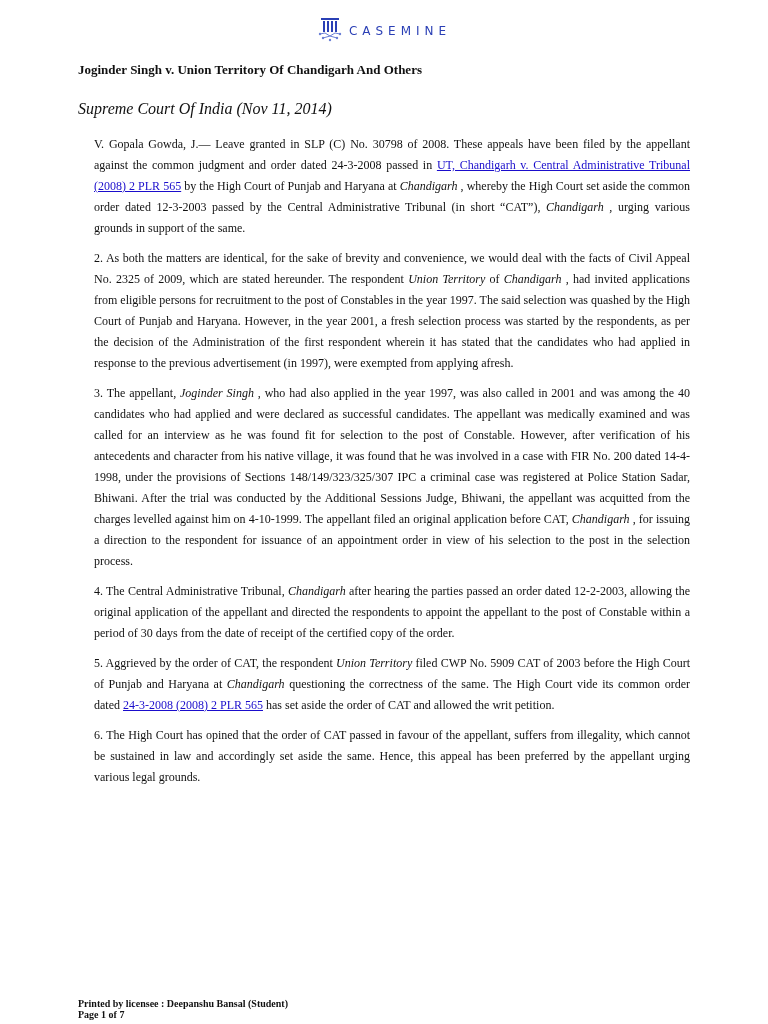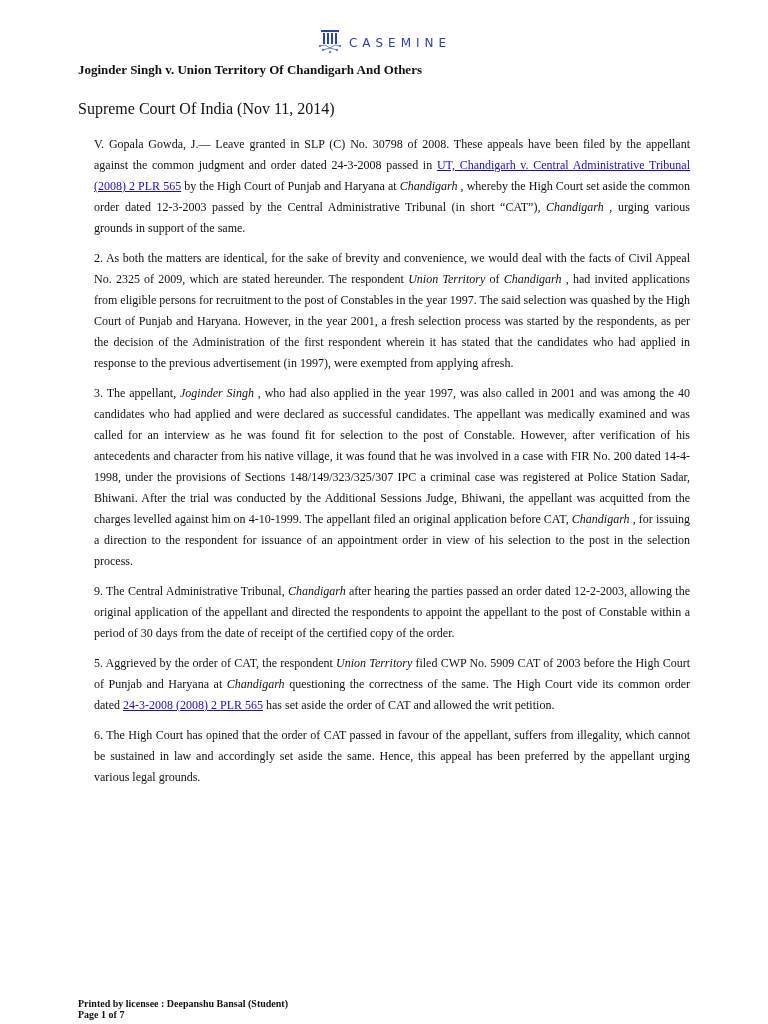--- a/index.html
+++ b/index.html
@@ -1,21 +1,21 @@
 <!DOCTYPE html>
 <html><head>
 <meta charset="utf-8">
 <style>
   html, body { margin:0; padding:0; background:#ffffff; }
   body { width:768px; height:1024px; position:relative; overflow:hidden; color:#111; }
-  .logo { position:absolute; top:16px; left:0; width:768px; display:flex; justify-content:center; align-items:center; gap:6px;margin-top:12px; }
+  .logo { position:absolute; top:16px; left:0; width:768px; display:flex; justify-content:center; align-items:center; gap:6px; }
   .logo-text { font-family:"DejaVu Sans", sans-serif; font-size:12px; letter-spacing:5px; color:#2a3fb5; font-weight:normal; }
   .page { position:absolute; left:78px; top:58px; width:612px; font-family:"Liberation Serif", serif; }
   h1 { font-size:13px; font-weight:bold; margin:0 0 16px 0; line-height:24px; }
-  .court { font-size:16px; margin:0 0 15px 0; line-height:21px; }
+  .court { font-size:16px; margin:0 0 15px 0; line-height:21px;font-style:italic; }
   p.para { font-size:12px; line-height:21px; text-align:justify; margin:0 0 9px 16px; }
   a.cite { color:#1a0dcc; text-decoration:underline; }
   .footer { position:absolute; top:998px; left:78px; width:612px; display:flex; justify-content:space-between; font-family:"Liberation Serif", serif; font-size:10px; font-weight:bold;flex-direction:column; }
 </style>
 </head>
 <body>
 
 <div class="logo">
   <span>
     <svg width="26" height="26" viewBox="0 0 26 26">
@@ -38,21 +38,21 @@
 <div class="page">
   <h1>Joginder Singh v. Union Territory Of Chandigarh And Others</h1>
   <div class="court">Supreme Court Of India (Nov 11, 2014)</div>
 
   <p class="para"><span>V. Gopala Gowda, J.— Leave granted in SLP (C) No. 30798 of 2008. These appeals have been filed by the appellant against the common judgment and order dated 24-3-2008 passed in </span><a class="cite">UT, Chandigarh v. Central Administrative Tribunal (2008) 2 PLR 565</a><span> by the High Court of Punjab and Haryana at </span><i>Chandigarh</i><span> , whereby the High Court set aside the common order dated 12-3-2003 passed by the Central Administrative Tribunal (in short “CAT”), </span><i>Chandigarh</i><span> , urging various grounds in support of the same.</span></p>
 
   <p class="para"><span>2. As both the matters are identical, for the sake of brevity and convenience, we would deal with the facts of Civil Appeal No. 2325 of 2009, which are stated hereunder. The respondent </span><i>Union Territory</i><span>  of </span><i>Chandigarh</i><span> , had invited applications from eligible persons for recruitment to the post of Constables in the year 1997. The said selection was quashed by the High Court of Punjab and Haryana. However, in the year 2001, a fresh selection process was started by the respondents, as per the decision of the Administration of the first respondent wherein it has stated that the candidates who had applied in response to the previous advertisement (in 1997), were exempted from applying afresh.</span></p>
 
   <p class="para"><span>3. The appellant, </span><i>Joginder Singh</i><span> , who had also applied in the year 1997, was also called in 2001 and was among the 40 candidates who had applied and were declared as successful candidates. The appellant was medically examined and was called for an interview as he was found fit for selection to the post of Constable. However, after verification of his antecedents and character from his native village, it was found that he was involved in a case with FIR No. 200 dated 14-4-1998, under the provisions of Sections 148/149/323/325/307 IPC a criminal case was registered at Police Station Sadar, Bhiwani. After the trial was conducted by the Additional Sessions Judge, Bhiwani, the appellant was acquitted from the charges levelled against him on 4-10-1999. The appellant filed an original application before CAT, </span><i>Chandigarh</i><span> , for issuing a direction to the respondent for issuance of an appointment order in view of his selection to the post in the selection process.</span></p>
 
-  <p class="para"><span>9. The Central Administrative Tribunal, </span><i>Chandigarh</i><span>  after hearing the parties passed an order dated 12-2-2003, allowing the original application of the appellant and directed the respondents to appoint the appellant to the post of Constable within a period of 30 days from the date of receipt of the certified copy of the order.</span></p>
+  <p class="para"><span>4. The Central Administrative Tribunal, </span><i>Chandigarh</i><span>  after hearing the parties passed an order dated 12-2-2003, allowing the original application of the appellant and directed the respondents to appoint the appellant to the post of Constable within a period of 30 days from the date of receipt of the certified copy of the order.</span></p>
 
   <p class="para"><span>5. Aggrieved by the order of CAT, the respondent </span><i>Union Territory</i><span>  filed CWP No. 5909 CAT of 2003 before the High Court of Punjab and Haryana at </span><i>Chandigarh</i><span>  questioning the correctness of the same. The High Court vide its common order dated </span><a class="cite">24-3-2008 (2008) 2 PLR 565</a><span> has set aside the order of CAT and allowed the writ petition.</span></p>
 
   <p class="para"><span>6. The High Court has opined that the order of CAT passed in favour of the appellant, suffers from illegality, which cannot be sustained in law and accordingly set aside the same. Hence, this appeal has been preferred by the appellant urging various legal grounds.</span></p>
 </div>
 
 <div class="footer">
   <span>Printed by licensee : Deepanshu Bansal (Student)</span>
   <span>Page 1 of 7</span>
 </div>

